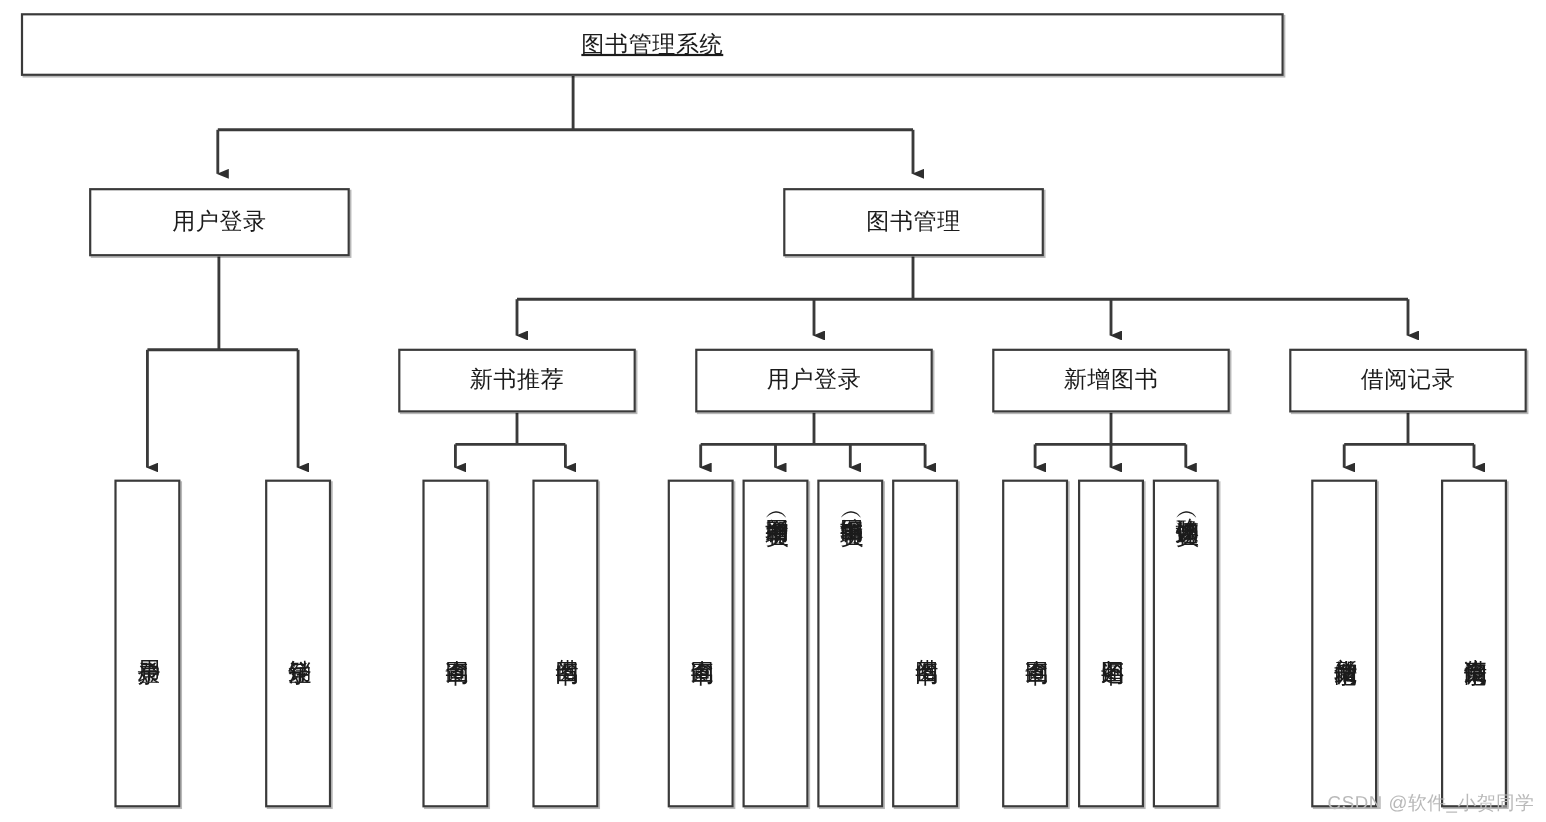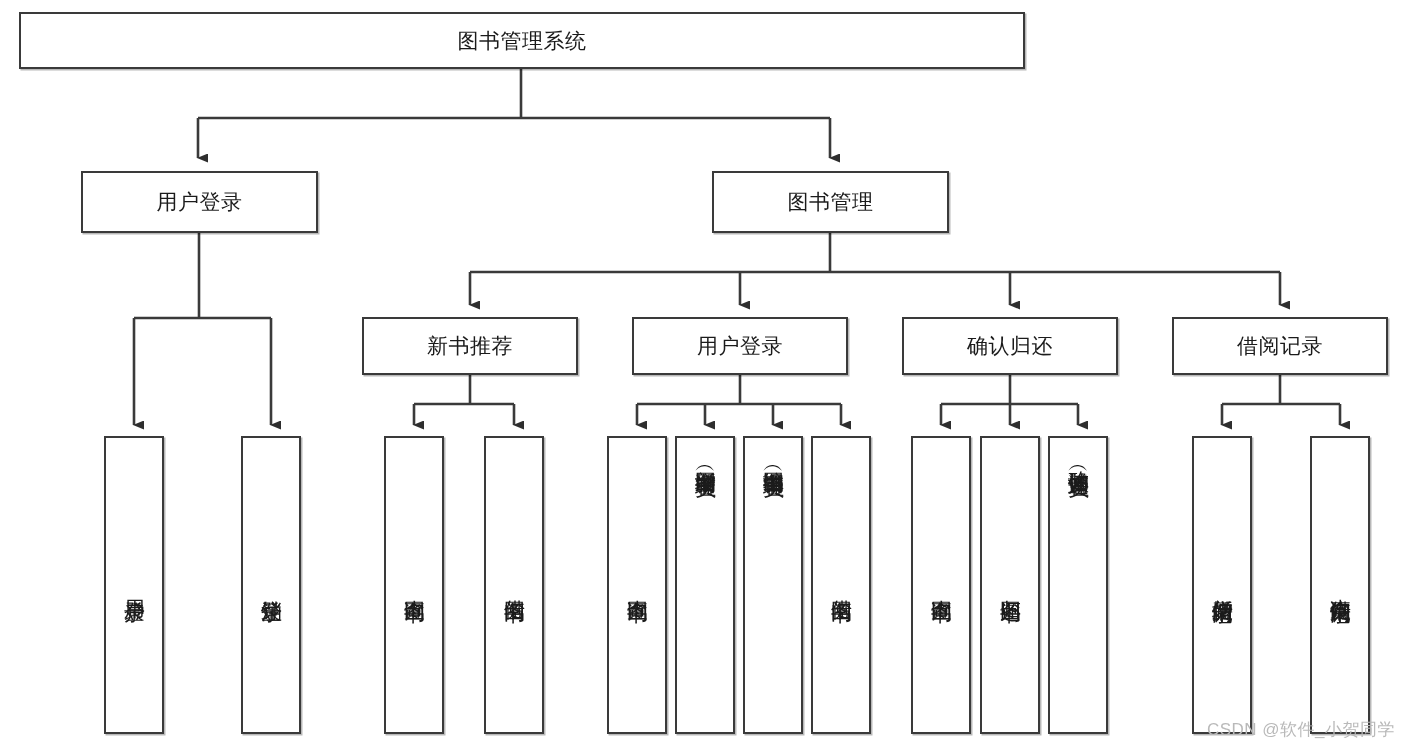--- a/index.html
+++ b/index.html
@@ -121,39 +121,39 @@
       <path d="M1010,404 L1010,425" marker-end="url(#arrowhead)"></path>
       <path d="M1078,404 L1078,425" marker-end="url(#arrowhead)"></path>
 
       <path d="M1280,375 L1280,404"></path>
       <path d="M1222,404 L1340,404"></path>
       <path d="M1222,404 L1222,425" marker-end="url(#arrowhead)"></path>
       <path d="M1340,404 L1340,425" marker-end="url(#arrowhead)"></path>
     </g>
   </svg>
 
-  <div class="node" style="left:19px; top:12px; width:1006px; height:57px;">
+  <div class="node" style="left:19px; top:12px; width:1148px; height:57px;text-decoration:underline;">
     <span class="node-label">图书管理系统</span>
   </div>
 
   <div class="node" style="left:81px; top:171px; width:237px; height:62px;">
     <span class="node-label">用户登录</span>
   </div>
   <div class="node" style="left:712px; top:171px; width:237px; height:62px;">
     <span class="node-label">图书管理</span>
   </div>
 
   <div class="node" style="left:362px; top:317px; width:216px; height:58px;">
     <span class="node-label">新书推荐</span>
   </div>
   <div class="node" style="left:632px; top:317px; width:216px; height:58px;">
     <span class="node-label">用户登录</span>
   </div>
   <div class="node" style="left:902px; top:317px; width:216px; height:58px;">
-    <span class="node-label">确认归还</span>
+    <span class="node-label">新增图书</span>
   </div>
   <div class="node" style="left:1172px; top:317px; width:216px; height:58px;">
     <span class="node-label">借阅记录</span>
   </div>
 
   <div class="node leaf center-v" style="left:104px; top:436px; width:60px; height:298px;">
     <span class="node-label">用户登录</span>
   </div>
   <div class="node leaf center-v" style="left:241px; top:436px; width:60px; height:298px;">
     <span class="node-label">注销登录</span>

